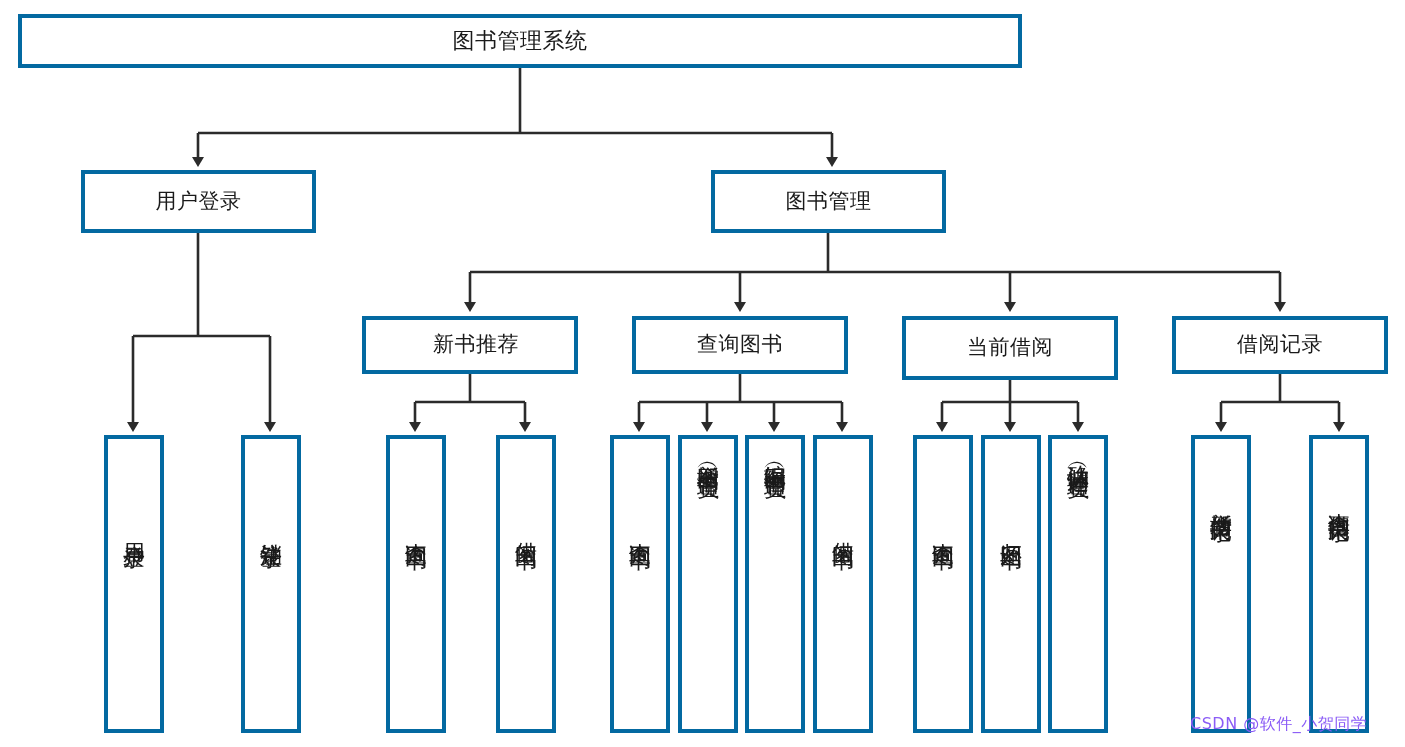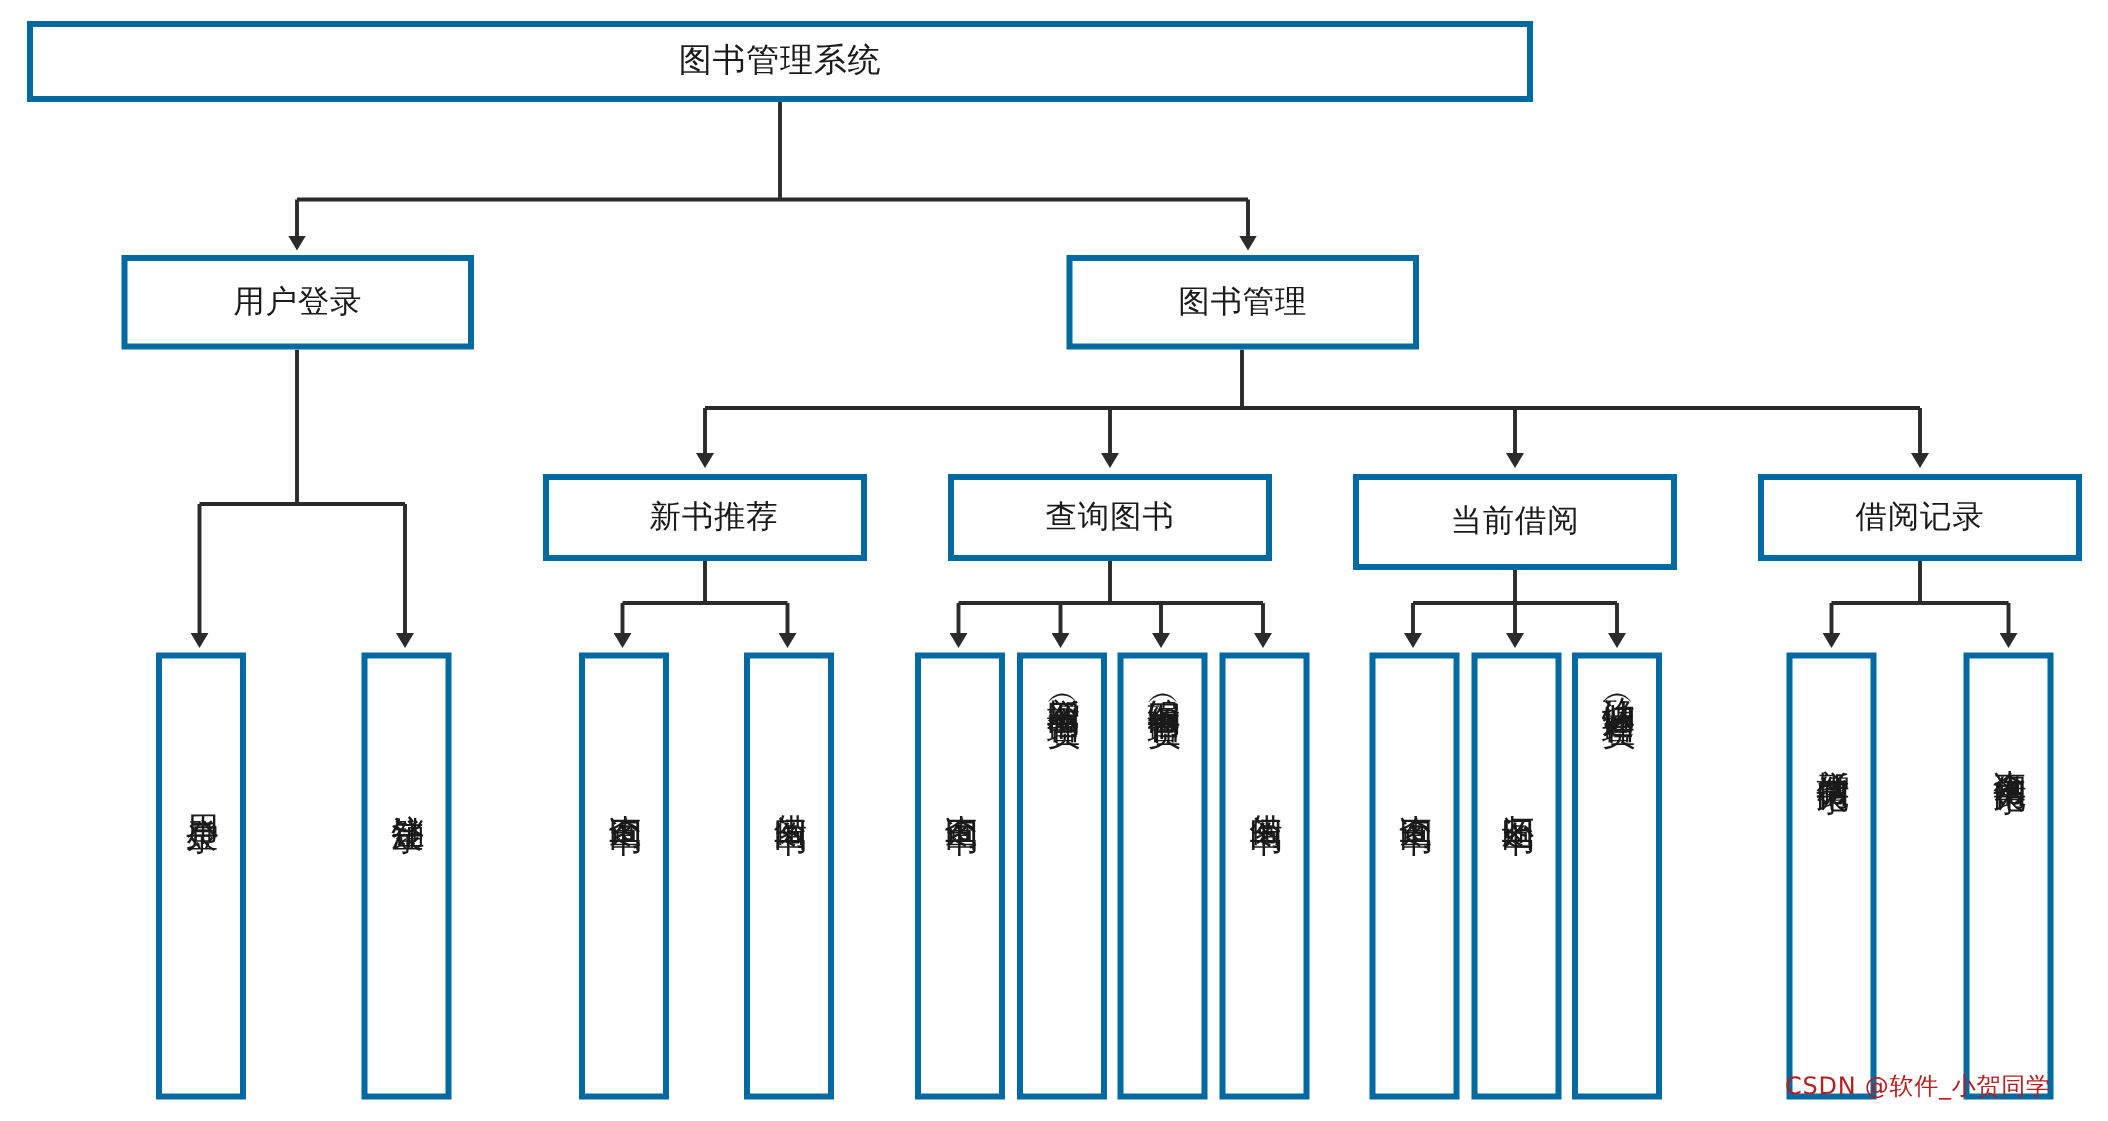--- a/index.html
+++ b/index.html
@@ -63,21 +63,21 @@
     font-size: 22px;
     line-height: 1.0;
     letter-spacing: 2px;
     white-space: normal;
   }
   .watermark {
     position: absolute;
     left: 1190px;
     top: 714px;
     font-size: 16px;
-    color: #b91c1c;
+    color: #8b5cf6;
     white-space: nowrap;
     z-index: 3;
     letter-spacing: 0.5px;
   }
 </style>
 </head>
 <body>
 
 <div id="diagram-root">
 

